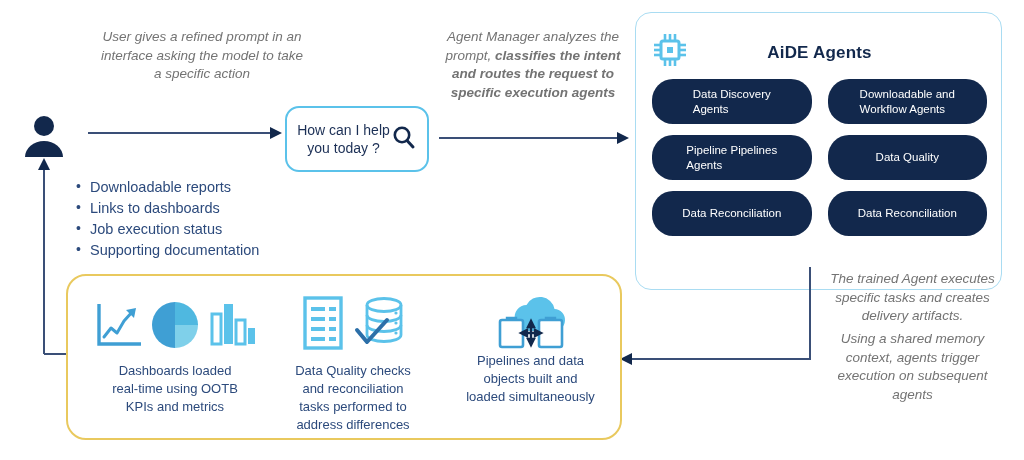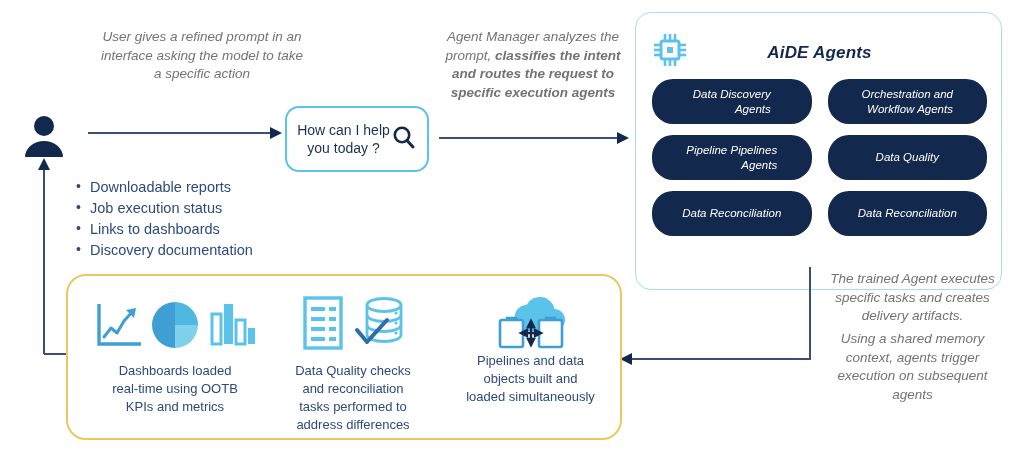--- a/index.html
+++ b/index.html
@@ -51,21 +51,21 @@
     font-size:17px;font-weight:bold;color:#12284c;text-align:center;
     letter-spacing:.2px;
   }
   .agent-grid{
     position:absolute;display:grid;grid-template-columns:1fr 1fr;
     gap:11px 16px;
   }
   .agent-card{
     background:#12284c;border-radius:21px;
     display:flex;align-items:center;justify-content:center;
-    text-align:right;color:#ffffff;
+    text-align:left;color:#ffffff;
     font-size:11.5px;line-height:15px;white-space:pre-line;
     height:45px;
   }
 
   
   .outcome-panel{
     box-sizing:border-box;
     border:2px solid #e9c95e;border-radius:20px;background:#fff;
   }
   .outcome-col{position:absolute;text-align:center;}
@@ -111,32 +111,32 @@
     <span>Agent Manager analyzes the prompt, </span><b>classifies the intent and routes the request to specific execution agents</b>
   </div>
 
   <svg class="abs" style="left:437px;top:127px;" width="196" height="22">
     <line x1="2" y1="11" x2="180" y2="11" stroke="#3a4f77" stroke-width="2"></line>
     <polygon points="180,5 192,11 180,17" fill="#12284c"></polygon>
   </svg>
 
   <ul class="bullets abs" style="left:76px;top:177px;">
     <li>Downloadable reports</li>
+    <li>Links to dashboards</li>
     <li>Job execution status</li>
-    <li>Links to dashboards</li>
-    <li>Discovery documentation</li>
+    <li>Supporting documentation</li>
   </ul>
 
   <svg class="abs" style="left:36px;top:156px;" width="60" height="204">
     <polyline points="8,198 8,14" fill="none" stroke="#3a4f77" stroke-width="2"></polyline>
     <line x1="8" y1="198" x2="44" y2="198" stroke="#3a4f77" stroke-width="2"></line>
     <polygon points="2,14 8,2 14,14" fill="#12284c"></polygon>
   </svg>
 
-  <div class="abs aide-panel" style="left:635px;top:12px;width:367px;height:278px;font-style:italic;">
+  <div class="abs aide-panel" style="left:635px;top:12px;width:367px;height:278px;">
 
     <svg class="abs" style="left:14px;top:17px;" width="40" height="40" viewBox="0 0 40 40">
       <rect x="11" y="11" width="18" height="18" rx="2" fill="none" stroke="#5bc2ea" stroke-width="3"></rect>
       <rect x="17" y="17" width="6" height="6" fill="#5bc2ea"></rect>
       <g stroke="#5bc2ea" stroke-width="2.6">
         <line x1="15" y1="4" x2="15" y2="10"></line>
           <line x1="20" y1="4" x2="20" y2="10"></line>
           <line x1="25" y1="4" x2="25" y2="10"></line>
         <line x1="15" y1="30" x2="15" y2="36"></line>
           <line x1="20" y1="30" x2="20" y2="36"></line>
@@ -148,21 +148,21 @@
           <line x1="30" y1="20" x2="36" y2="20"></line>
           <line x1="30" y1="25" x2="36" y2="25"></line>
       </g>
     </svg>
 
     <div class="abs aide-title" style="left:0;top:30px;width:367px;">AiDE Agents</div>
 
     <div class="agent-grid" style="left:16px;top:66px;width:335px;">
       <div class="agent-card">Data Discovery
 Agents</div>
-      <div class="agent-card">Orchestration and
+      <div class="agent-card">Downloadable and
 Workflow Agents</div>
       <div class="agent-card">Pipeline Pipelines
 Agents</div>
       <div class="agent-card">Data Quality</div>
       <div class="agent-card">Data Reconciliation</div>
       <div class="agent-card">Data Reconciliation</div>
     </div>
   </div>
 
   <svg class="abs" style="left:610px;top:265px;" width="215" height="110">

